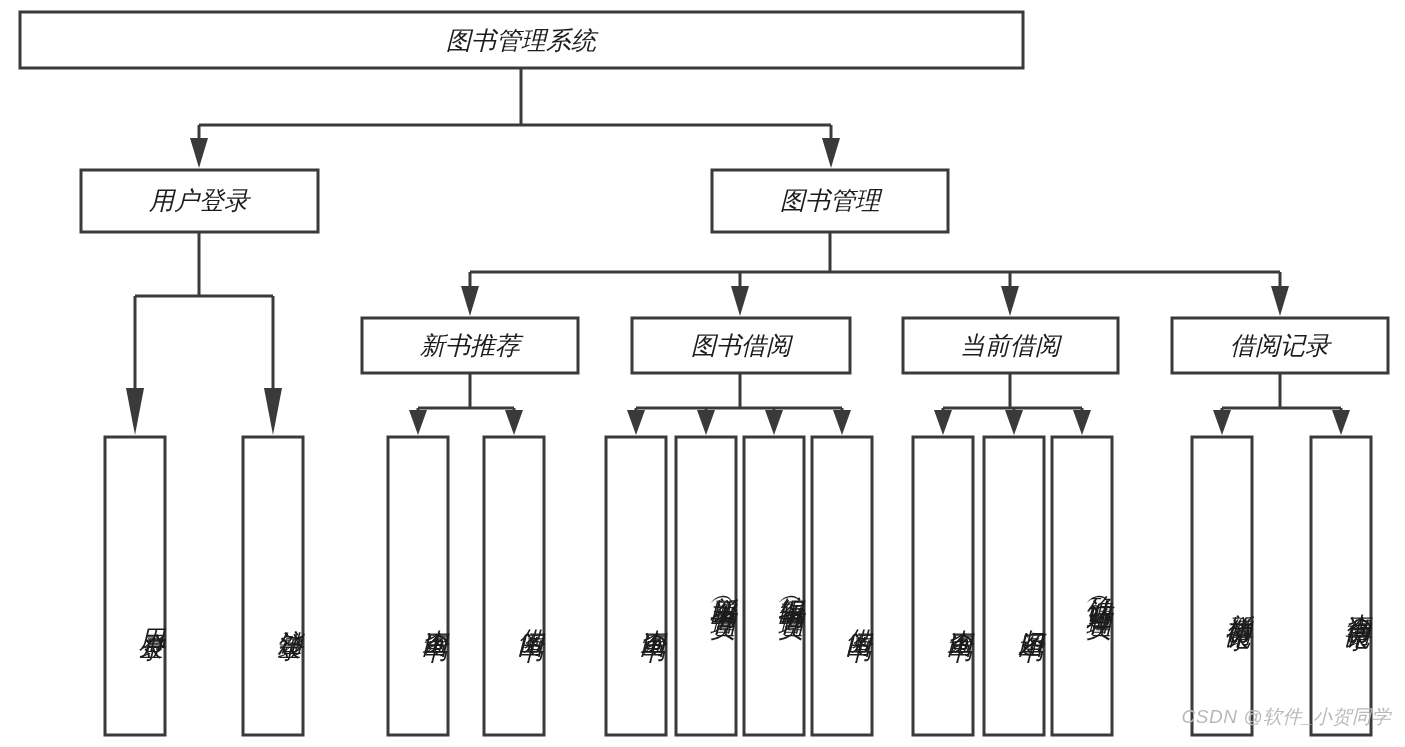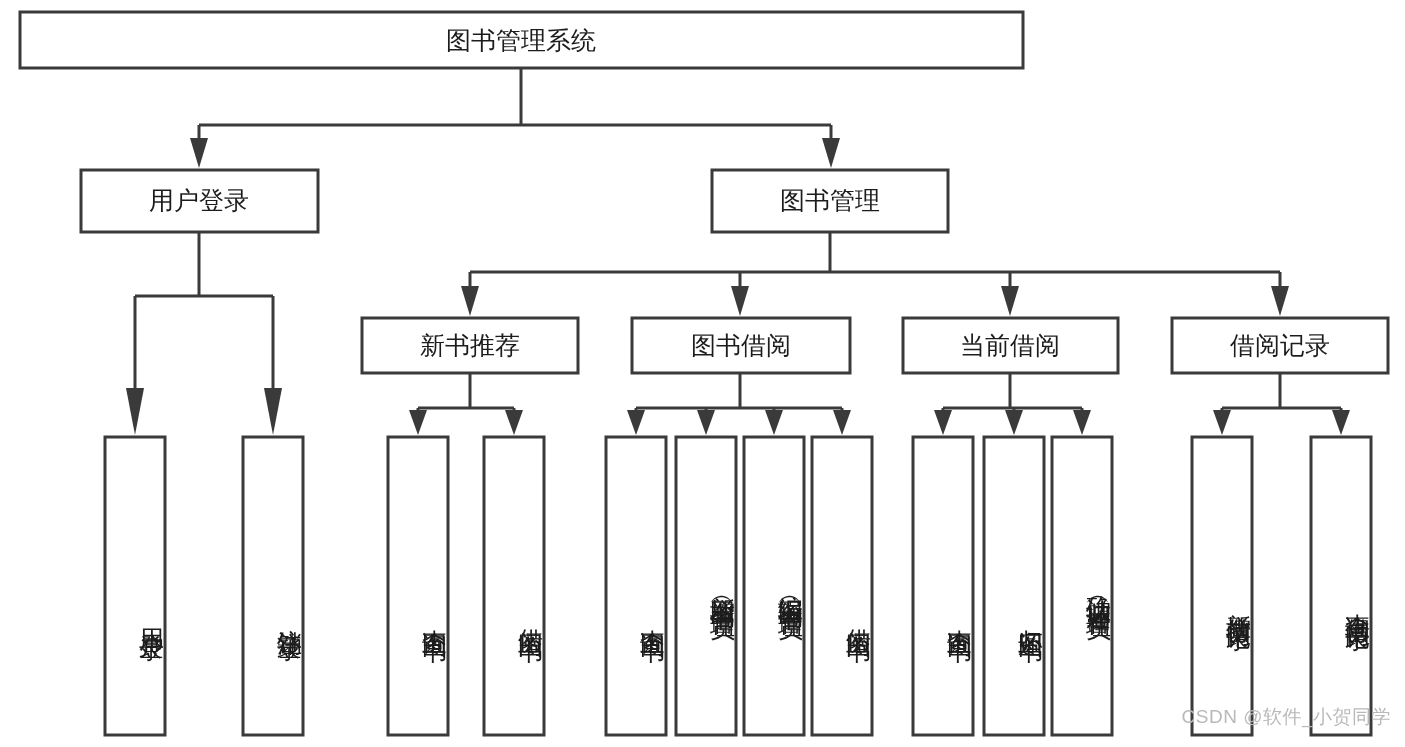--- a/index.html
+++ b/index.html
@@ -10,20 +10,21 @@
   }
   body {
     font-family: "Liberation Sans", "DejaVu Sans", sans-serif;
   }
   #diagram-root {
     position: relative;
     width: 1405px;
     height: 738px;
     background: #ffffff;
     overflow: hidden;
+    font-style: italic;
   }
   svg.diagram-canvas {
     position: absolute;
     left: 0;
     top: 0;
     width: 1405px;
     height: 747px;
     display: block;
   }
   .node-box {

